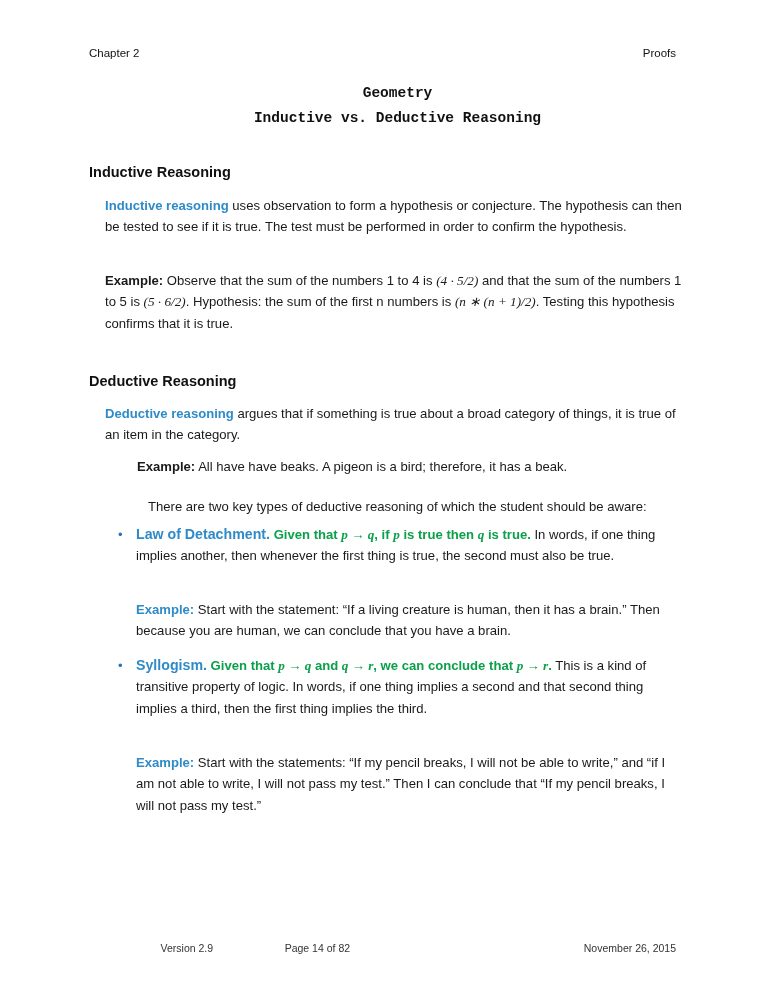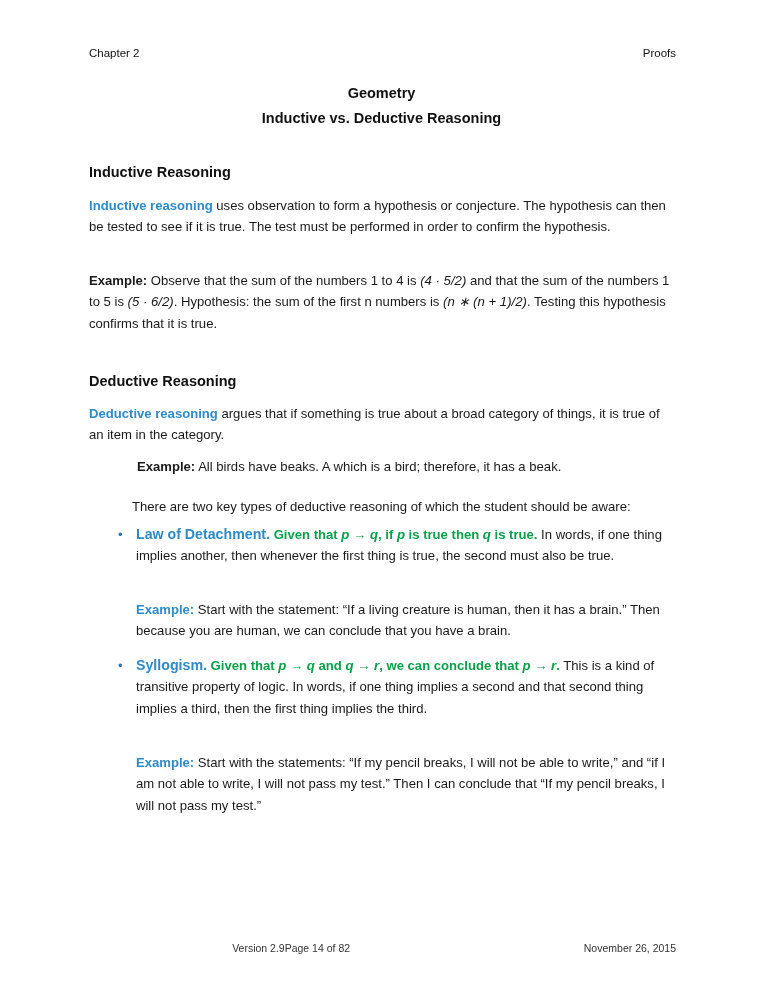--- a/index.html
+++ b/index.html
@@ -35,43 +35,44 @@
     top: 47px;
     display: flex;
     justify-content: space-between;
     font-size: 11.5px;
     color: #111111;
   }
 
   
   .doc-title {
     position: absolute;
-    left: 0;
+    left: 16px;
     width: 585px;
     text-align: center;
     font-weight: bold;
     font-size: 14.5px;
     color: #111111;
+    font-family: Liberation Mono, monospace;
   }
   .title-1 { top: 85px; }
   .title-2 { top: 110px; }
 
   
   .section-heading {
     position: absolute;
     left: 0;
     font-weight: bold;
     font-size: 14.5px;
     color: #111111;
   }
 
   
   .para {
     position: absolute;
-    left: 0;
+    left: 16px;
     width: 585px;
     font-size: 13.1px;
     line-height: 21.3px;
     color: #1a1a1a;
     text-align: left;
   }
   .para.indent {
     left: 48px;
     width: 537px;
   }
@@ -85,21 +86,21 @@
     font-weight: bold;
   }
   .accent-green {
     color: #0ba04a;
     font-weight: bold;
   }
   .bold { font-weight: bold; }
 
   
   .math {
-    font-family: Liberation Sans, sans-serif;
+    font-family: Liberation Serif, serif;
     font-style: italic;
     font-size: 13.2px;
   }
 
   
   .bullet-item {
     position: absolute;
     left: 0;
     width: 585px;
   }
@@ -127,21 +128,21 @@
   
   .footer {
     position: absolute;
     left: 89px;
     right: 89px;
     top: 942px;
     display: flex;
     font-size: 10.5px;
     color: #333333;
   }
-  .footer .f-left   { flex: 1 1 0; text-align: right; }
+  .footer .f-left   { flex: 1 1 0; text-align: center; }
   .footer .f-center { flex: 1 1 0; text-align: left; }
   .footer .f-right  { flex: 1 1 0; text-align: right; }
 </style>
 </head>
 <body>
 
 <div class="page">
 
   <div class="runhead">
     <span>Chapter 2</span>
@@ -163,21 +164,21 @@
       <span class="bold">Example:</span><span>  Observe that the sum of the numbers 1 to 4 is </span><span class="math">(4 · 5/2)</span><span> and that the sum of the numbers 1 to 5 is </span><span class="math">(5 · 6/2)</span><span>.  Hypothesis: the sum of the first n numbers is </span><span class="math">(n ∗ (n + 1)/2)</span><span>. Testing this hypothesis confirms that it is true.</span>
     </div>
 
     <div class="section-heading" style="top:373px;">Deductive Reasoning</div>
 
     <div class="para" style="top:403px;">
       <span class="accent-blue">Deductive reasoning</span><span> argues that if something is true about a broad category of things, it is true of an item in the category.</span>
     </div>
 
     <div class="para indent" style="top:456px;">
-      <span class="bold">Example:</span><span>  All birds have beaks.  A which is a bird; therefore, it has a beak.</span>
+      <span class="bold">Example:</span><span>  All have have beaks.  A pigeon is a bird; therefore, it has a beak.</span>
     </div>
 
     <div class="para" style="top:496px;margin-left:43px;">There are two key types of deductive reasoning of which the student should be aware:</div>
 
     <div class="bullet-item" style="top:524px;">
       <span class="bullet-mark">•</span>
       <div class="bullet-text">
         <span class="bullet-title">Law of Detachment.</span><span class="accent-green"><span>  Given that </span><span class="math">p → q</span><span>, if </span><span class="math">p</span><span> is true then </span><span class="math">q</span><span> is true.</span></span><span>  In words, if one thing implies another, then whenever the first thing is true, the second must also be true.</span>
       </div>
     </div>

